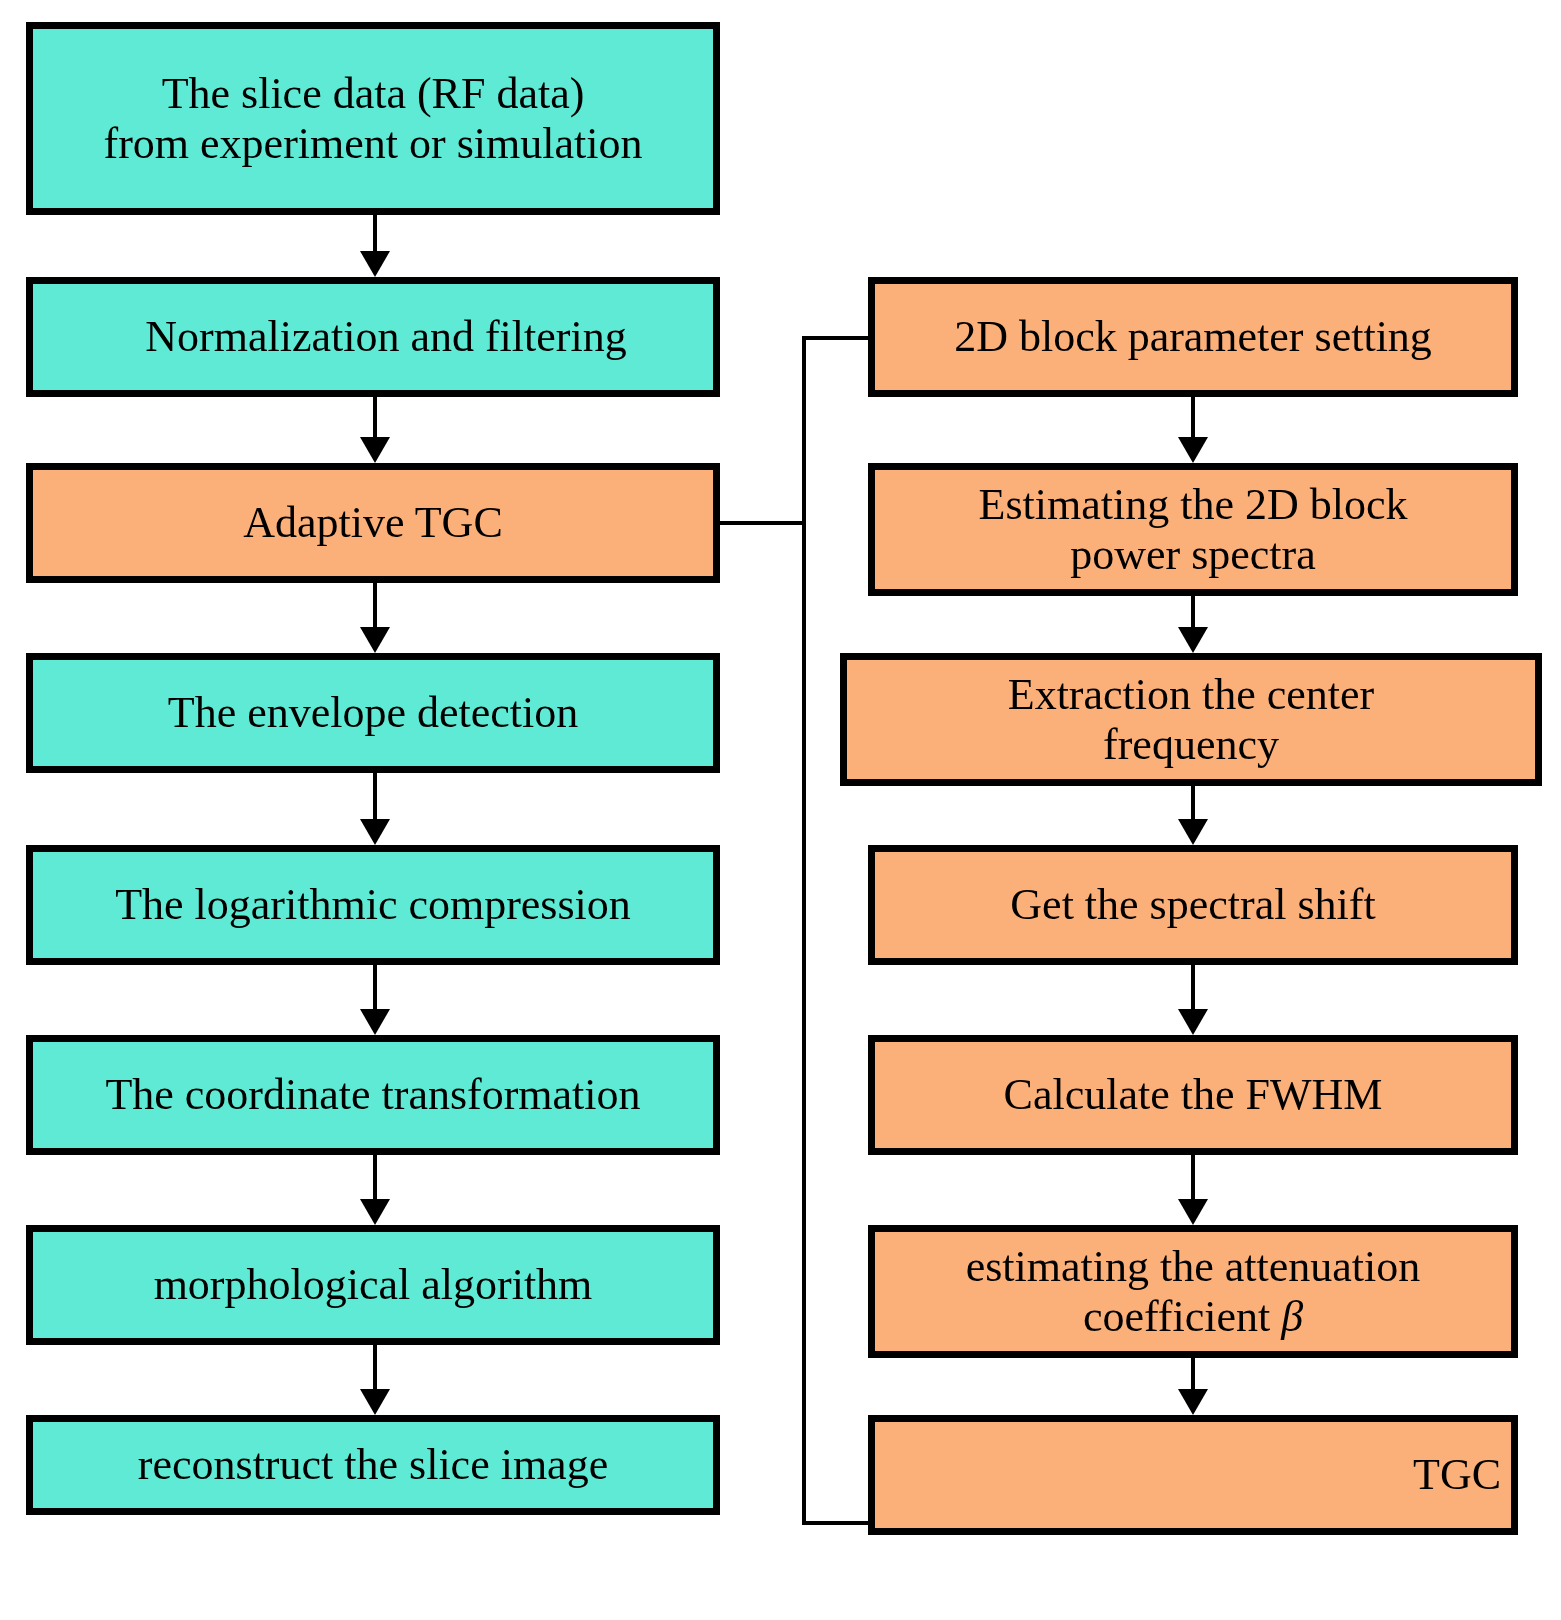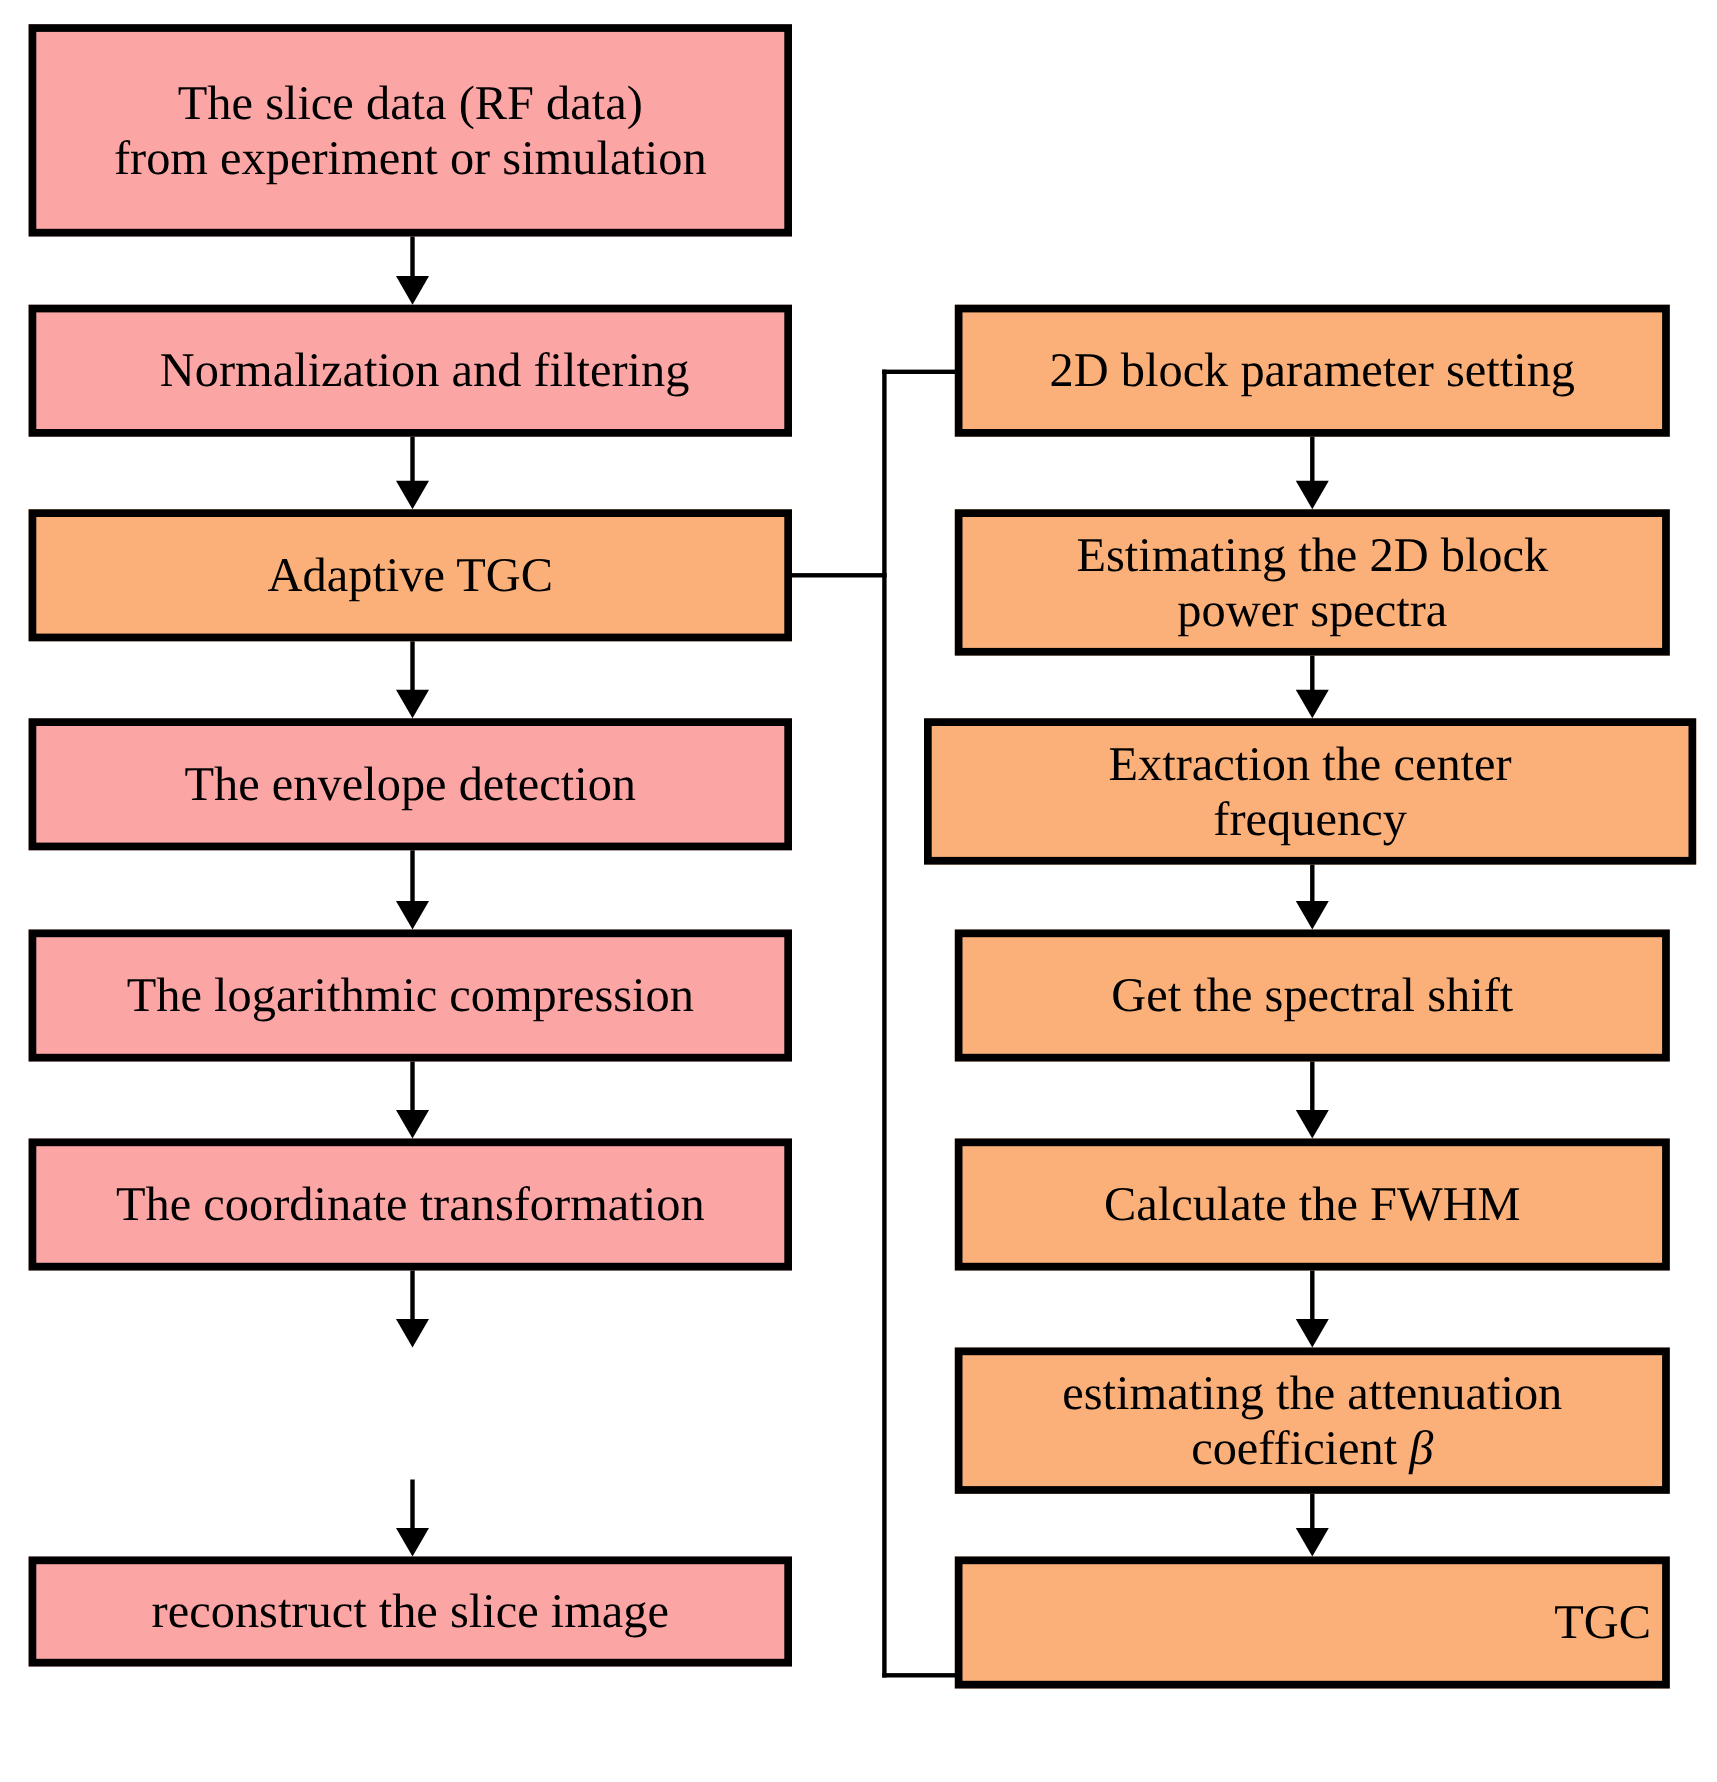--- a/index.html
+++ b/index.html
@@ -22,21 +22,21 @@
     border: 7px solid #000000;
     display: flex;
     align-items: center;
     justify-content: center;
     text-align: center;
     line-height: 1.12;
     color: #000000;
     font-size: 44px;
     padding: 0 10px;
   }
-  .node.blue  { background: #fca5a5; }
+  .node.blue  { background: #5eead4; }
   .node.orange{ background: #fbb079; }
   .node .lbl { display: block; width: 100%; }
   .beta { font-style: italic; }
 
   
   .arrow {
     position: absolute;
   }
   .arrow .shaft {
     position: absolute;
@@ -84,20 +84,23 @@
   </div>
 
   <div class="node blue" style="left:26px; top:845px; width:694px; height:120px;">
     <span class="lbl" style="white-space:pre-line;">The logarithmic compression</span>
   </div>
 
   <div class="node blue" style="left:26px; top:1035px; width:694px; height:120px;">
     <span class="lbl" style="white-space:pre-line;">The coordinate transformation</span>
   </div>
 
+  <div class="node blue" style="left:26px; top:1225px; width:694px; height:120px;">
+    <span class="lbl" style="white-space:pre-line;">morphological algorithm</span>
+  </div>
 
   <div class="node blue" style="left:26px; top:1415px; width:694px; height:100px;">
     <span class="lbl" style="white-space:pre-line;">reconstruct the slice image</span>
   </div>
 
   <div class="arrow" style="left:373px; top:215px; width:4px; height:62px;">
     <div class="shaft" style="height:38px;"></div>
     <div class="head" style="top:36px;"></div>
   </div>
 

